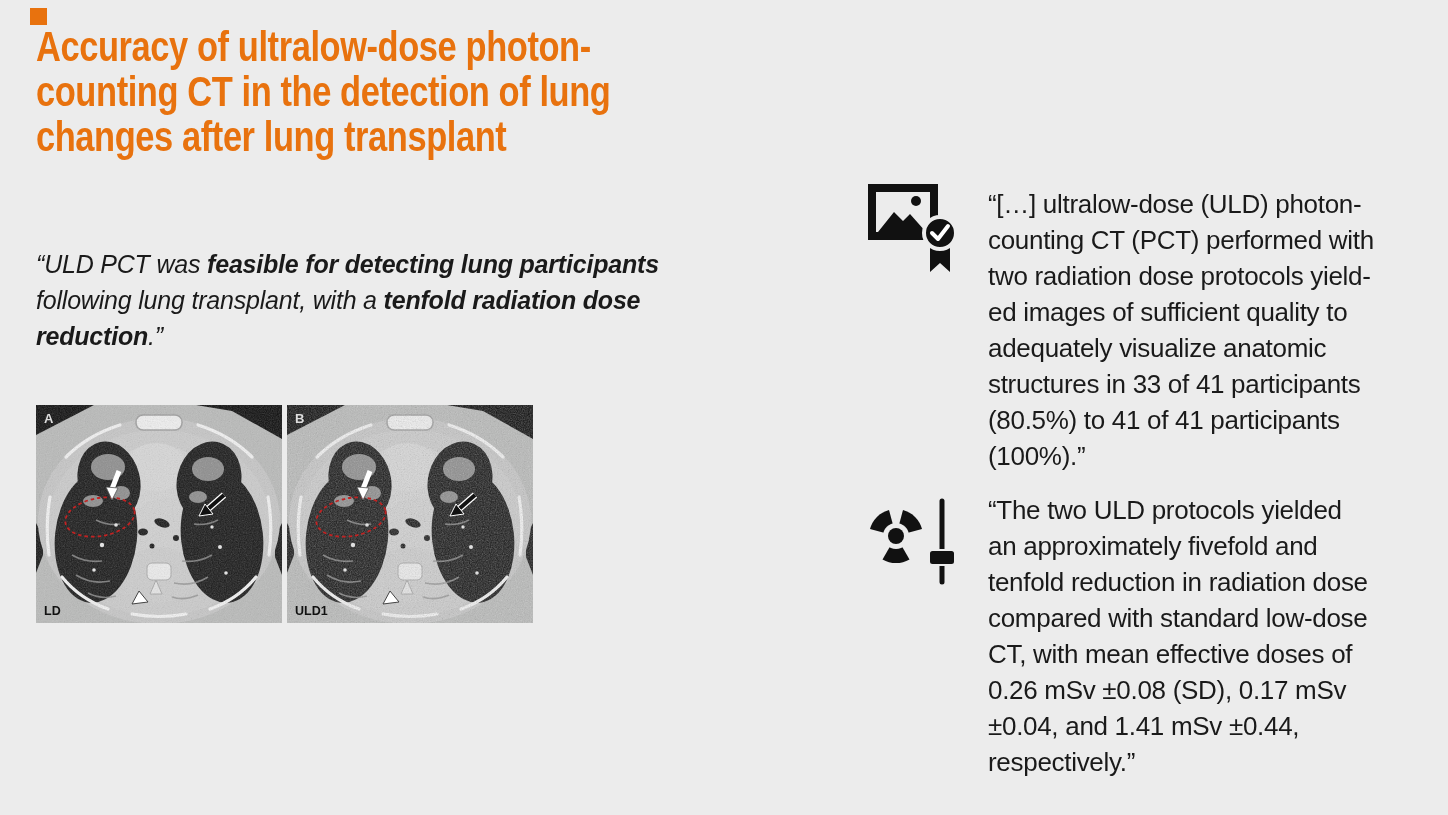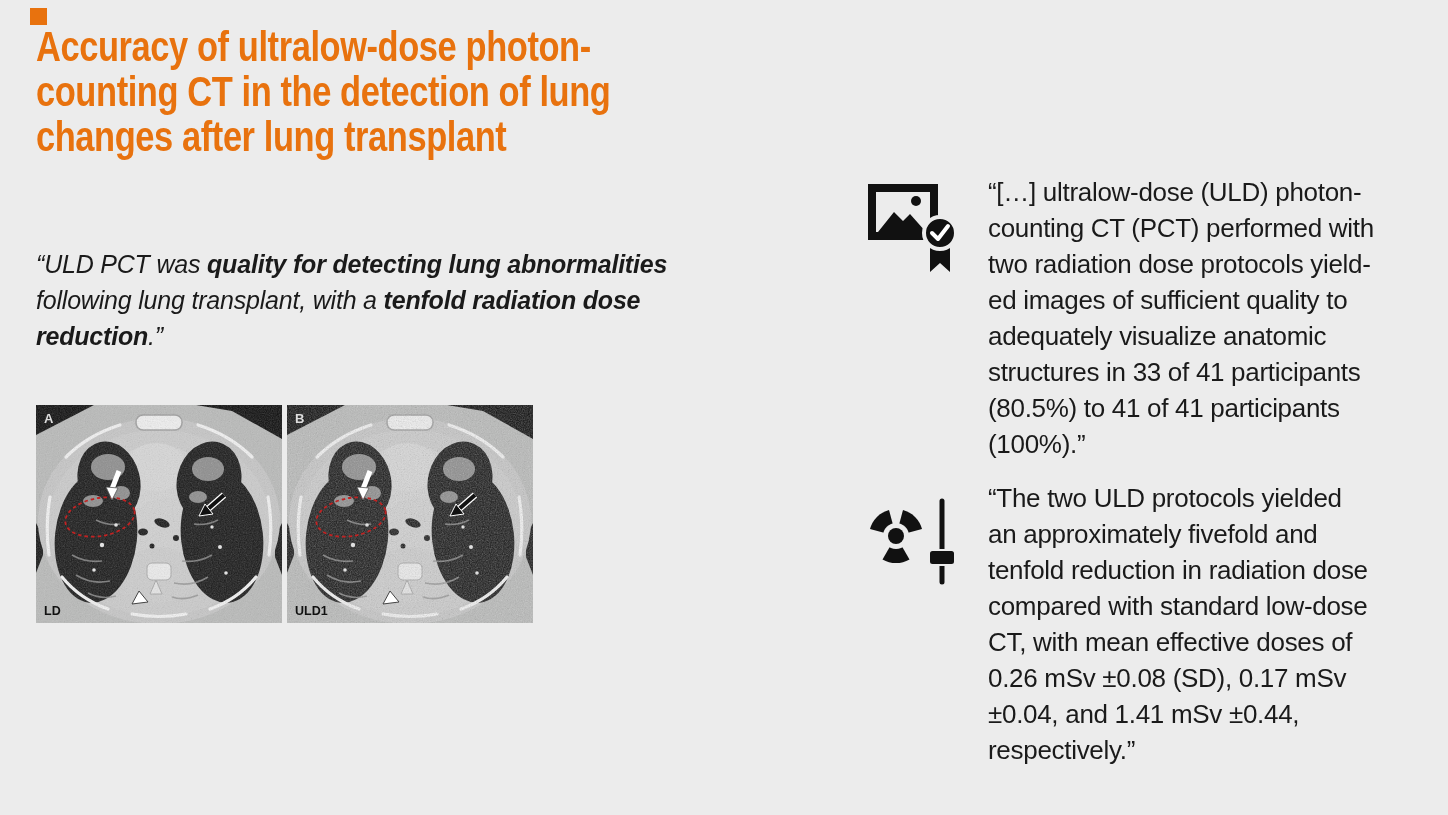--- a/index.html
+++ b/index.html
@@ -45,38 +45,39 @@
     left:36px;top:405px;
     display:flex;gap:5px;
   }
   .ct-panel{display:block;}
 
   .quote-block-text{
     width:446px;
     font-size:26px;line-height:36px;
     letter-spacing:-0.3px;
     white-space:pre-line;
+    margin-top:12px;
   }
   .q1{left:988px;top:174px;}
   .q2{left:988px;top:480px;}
 
   .icon-box{line-height:0;}
   .i1{left:868px;top:184px;}
   .i2{left:866px;top:498px;}
 </style>
 </head>
 <body>
 
 <div class="abs accent-square"></div>
 
 <h1 class="abs page-title">Accuracy of ultralow-dose photon-
 counting CT in the detection of lung
 changes after lung transplant</h1>
 
-<p class="abs key-quote"><span>“ULD PCT was </span><span class="bold">quality for detecting lung abnormalities</span><span>
+<p class="abs key-quote"><span>“ULD PCT was </span><span class="bold">feasible for detecting lung participants</span><span>
 following lung transplant, with a </span><span class="bold">tenfold radiation dose
 reduction</span><span>.”</span></p>
 
 <div class="abs ct-figure">
 
   <svg class="ct-panel" width="246" height="218" viewBox="0 0 246 218">
     <defs>
       <filter id="ctnoise" x="0" y="0" width="100%" height="100%">
         <feTurbulence type="fractalNoise" baseFrequency="0.85" numOctaves="2" seed="7"></feTurbulence>
         <feColorMatrix type="saturate" values="0"></feColorMatrix>

